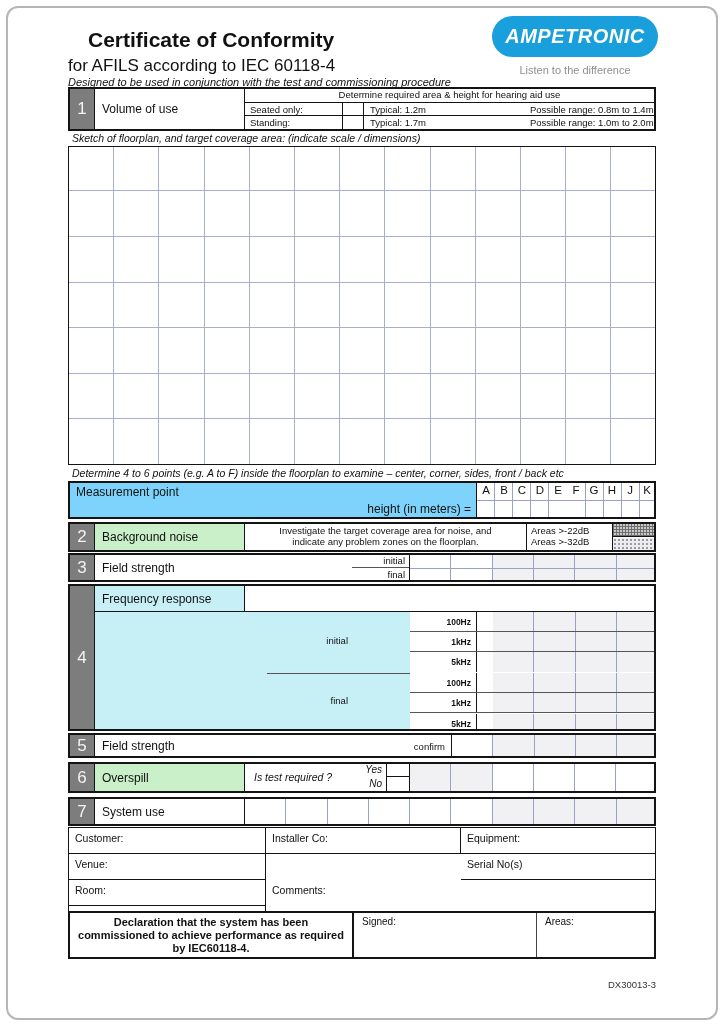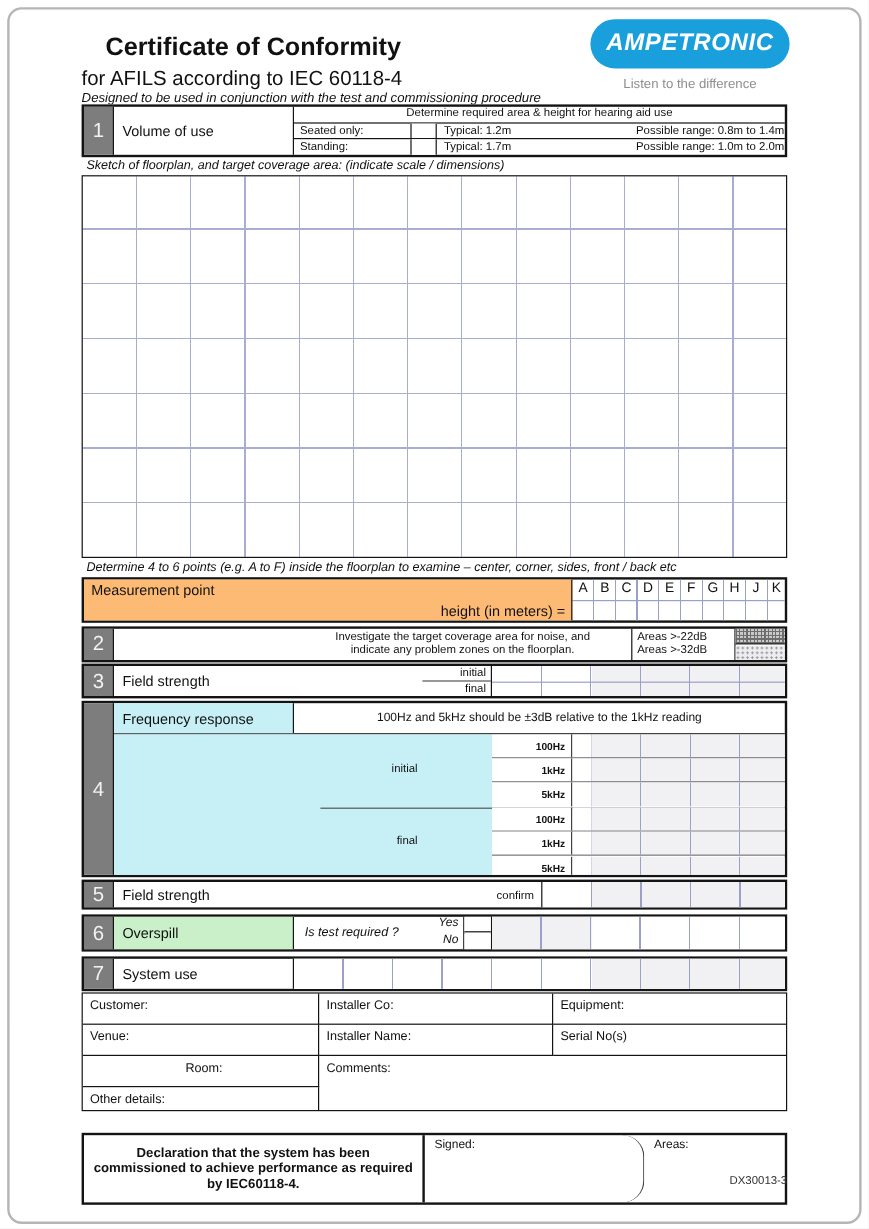--- a/index.html
+++ b/index.html
@@ -55,38 +55,39 @@
   <div class="abs" style="left:68px;top:146px;width:588px;height:319px;border:1.5px solid #141414;
        background-image:repeating-linear-gradient(90deg,transparent 0 44.2px,#a8aed2 44.2px 45.2px),
                         repeating-linear-gradient(0deg,transparent 0 44.6px,#a8aed2 44.6px 45.6px);"></div>
 
   <div class="abs it" style="left:72px;top:467px;font-size:10.5px;">Determine 4 to 6 points (e.g. A to F) inside the floorplan to examine – center, corner, sides, front / back etc</div>
 
   <div class="sec" style="top:481px;height:38px;">
     <div class="abs" style="left:407px;right:0;top:0;bottom:0;
          background-image:repeating-linear-gradient(90deg,transparent 0 17.1px,#9aa1c9 17.1px 18.1px);"></div>
     <div class="abs" style="left:0;right:0;top:17px;height:1px;background:#9aa1c9;"></div>
-    <div class="abs" style="left:0;top:0;bottom:0;width:407px;border-right:1.5px solid #141414;background:#fdba74;">
+    <div class="abs" style="left:0;top:0;bottom:0;width:407px;border-right:1.5px solid #141414;background:#7dd3fc;">
       <div class="abs" style="left:6px;top:2px;font-size:12px;">Measurement point</div>
       <div class="abs" style="right:5px;top:19px;font-size:12px;">height (in meters) =</div>
     </div>
     <div class="abs" style="left:407px;top:1px;width:18px;text-align:center;font-size:11.5px;">A</div>
     <div class="abs" style="left:425px;top:1px;width:18px;text-align:center;font-size:11.5px;">B</div>
     <div class="abs" style="left:443px;top:1px;width:18px;text-align:center;font-size:11.5px;">C</div>
     <div class="abs" style="left:461px;top:1px;width:18px;text-align:center;font-size:11.5px;">D</div>
     <div class="abs" style="left:479px;top:1px;width:18px;text-align:center;font-size:11.5px;">E</div>
     <div class="abs" style="left:497px;top:1px;width:18px;text-align:center;font-size:11.5px;">F</div>
     <div class="abs" style="left:515px;top:1px;width:18px;text-align:center;font-size:11.5px;">G</div>
     <div class="abs" style="left:533px;top:1px;width:18px;text-align:center;font-size:11.5px;">H</div>
     <div class="abs" style="left:551px;top:1px;width:18px;text-align:center;font-size:11.5px;">J</div>
     <div class="abs" style="left:569px;top:1px;width:16px;text-align:center;font-size:11.5px;">K</div>
   </div>
 
   <div class="sec" style="top:522px;height:30px;">
     <div class="num">2</div>
+    <div class="abs lbl" style="left:25px;top:0;bottom:0;width:150px;background:#c9f0c9;border-right:1px solid #141414;display:flex;align-items:center;padding-left:7px;">Background noise</div>
     <div class="abs" style="left:175px;top:0;bottom:0;width:282px;border-right:1px solid #141414;text-align:center;">
       <div class="t-sm" style="margin-top:1px;">Investigate the target coverage area for noise, and</div>
       <div class="t-sm">indicate any problem zones on the floorplan.</div>
     </div>
     <div class="abs" style="left:457px;top:0;bottom:0;width:85px;">
       <div class="t-sm" style="margin:1px 0 0 4px;">Areas &gt;-22dB</div>
       <div class="t-sm" style="margin-left:4px;">Areas &gt;-32dB</div>
     </div>
     <div class="abs" style="left:542px;top:0;bottom:0;right:0;border-left:1px solid #141414;">
       <div class="abs" style="left:0;right:0;top:0;height:13px;border-bottom:1px solid #141414;background-color:#c9c9c9;
@@ -105,21 +106,20 @@
       <div class="abs lbl" style="left:7px;top:6px;">Field strength</div>
       <div class="abs t-sm" style="right:0;top:0;width:57px;height:13px;border-bottom:1px solid #555;text-align:right;padding-right:4px;">initial</div>
       <div class="abs t-sm" style="right:4px;top:14px;">final</div>
     </div>
   </div>
 
   <div class="sec" style="top:584px;height:147px;">
     <div class="num">4</div>
     <div class="abs" style="left:25px;right:0;top:0;height:26px;border-bottom:1.5px solid #141414;">
       <div class="abs lbl" style="left:0;top:0;bottom:0;width:150px;background:#c7f0f6;border-right:1px solid #141414;display:flex;align-items:center;padding-left:7px;">Frequency response</div>
-      <div class="abs" style="left:150px;right:0;top:0;bottom:0;display:flex;align-items:center;justify-content:center;font-size:10px;">100Hz and 5kHz should be ±3dB relative to the 1kHz reading</div>
     </div>
     <div class="abs" style="left:25px;right:0;top:26px;bottom:0;">
       <div class="abs" style="left:0;top:0;bottom:0;width:315px;background:#c7f0f6;">
         <div class="abs t-sm" style="right:62px;top:23px;">initial</div>
         <div class="abs t-sm" style="right:62px;top:83px;">final</div>
       </div>
 
       <div class="abs" style="left:315px;right:0;top:0;height:19.6px;border-bottom:1px solid #555;">
         <div class="abs" style="left:0;top:0;bottom:0;width:67px;background:#fff;border-right:1px solid #141414;font-size:8.5px;font-weight:bold;text-align:right;padding:5px 5px 0 0;">100Hz</div>
         <div class="abs" style="left:67px;top:0;bottom:0;width:16px;background:#fff;"></div>
@@ -185,29 +185,28 @@
     <div class="abs lbl" style="left:25px;top:0;bottom:0;width:150px;border-right:1px solid #141414;display:flex;align-items:center;padding-left:7px;">System use</div>
     <div class="abs celllines" style="left:175px;right:0;top:0;bottom:0;
          background-color:#fff;background-image:repeating-linear-gradient(90deg,transparent 0 40.3px,#9aa1c9 40.3px 41.3px),linear-gradient(90deg,#fff 0 248px,#f1f1f3 248px);"></div>
   </div>
 
   <div class="sec" style="top:827px;height:99px;border-width:1.5px;">
     <div class="abs" style="left:197px;top:0;width:195px;height:26px;border-right:1px solid #141414;border-bottom:1px solid #141414;font-size:10.5px;padding:4px 0 0 6px;">Installer Co:</div>
     <div class="abs" style="left:0;top:0;width:197px;height:26px;border-right:1px solid #141414;border-bottom:1px solid #141414;font-size:10.5px;padding:4px 0 0 6px;">Customer:</div>
     <div class="abs" style="left:392px;top:0;right:0;height:26px;border-bottom:1px solid #141414;font-size:10.5px;padding:4px 0 0 6px;">Equipment:</div>
     <div class="abs" style="left:0;top:26px;width:197px;height:26px;border-right:1px solid #141414;border-bottom:1px solid #141414;font-size:10.5px;padding:4px 0 0 6px;">Venue:</div>
-    <div class="abs" style="left:197px;top:26px;width:195px;height:26px;border-right:1px solid #141414;border-bottom:1px solid #141414;font-size:10.5px;padding:4px 0 0 6px;">Installer Name:</div>
     <div class="abs" style="left:392px;top:26px;right:0;height:26px;border-bottom:1px solid #141414;font-size:10.5px;padding:4px 0 0 6px;">Serial No(s)</div>
-    <div class="abs" style="left:0;top:52px;width:197px;height:26px;border-right:1px solid #141414;border-bottom:1px solid #141414;font-size:10.5px;padding:4px 0 0 6px;text-align:center;">Room:</div>
+    <div class="abs" style="left:0;top:52px;width:197px;height:26px;border-right:1px solid #141414;border-bottom:1px solid #141414;font-size:10.5px;padding:4px 0 0 6px;">Room:</div>
     <div class="abs" style="left:197px;top:52px;right:0;bottom:0;font-size:10.5px;padding:4px 0 0 6px;">Comments:</div>
     <div class="abs" style="left:0;top:78px;width:197px;bottom:0;border-right:1px solid #141414;font-size:10.5px;padding:4px 0 0 6px;">Other details:</div>
   </div>
 
-  <div class="sec" style="top:944px;height:60px;padding-left:48px;">
+  <div class="sec" style="top:911px;height:48px;padding-left:48px;">
     <div class="abs" style="left:0;top:0;bottom:0;width:284px;border-right:2px solid #141414;display:flex;align-items:center;justify-content:center;">
       <div style="width:266px;text-align:center;font-size:11px;font-weight:bold;line-height:13px;">Declaration that the system has been commissioned to achieve performance as required by IEC60118-4.</div>
     </div>
-    <div class="abs" style="left:284px;top:0;bottom:0;width:183px;border-right:1px solid #444;font-size:10px;padding:3px 0 0 8px;border-radius:18px;">Signed:</div>
+    <div class="abs" style="left:284px;top:0;bottom:0;width:183px;border-right:1px solid #444;font-size:10px;padding:3px 0 0 8px;">Signed:</div>
     <div class="abs" style="left:467px;top:0;bottom:0;right:0;font-size:10px;padding:3px 0 0 8px;">Areas:</div>
   </div>
 
   <div class="abs" style="left:500px;top:979px;width:156px;text-align:right;font-size:9.5px;color:#333;">DX30013-3</div>
 </div>
 
 </body></html>

